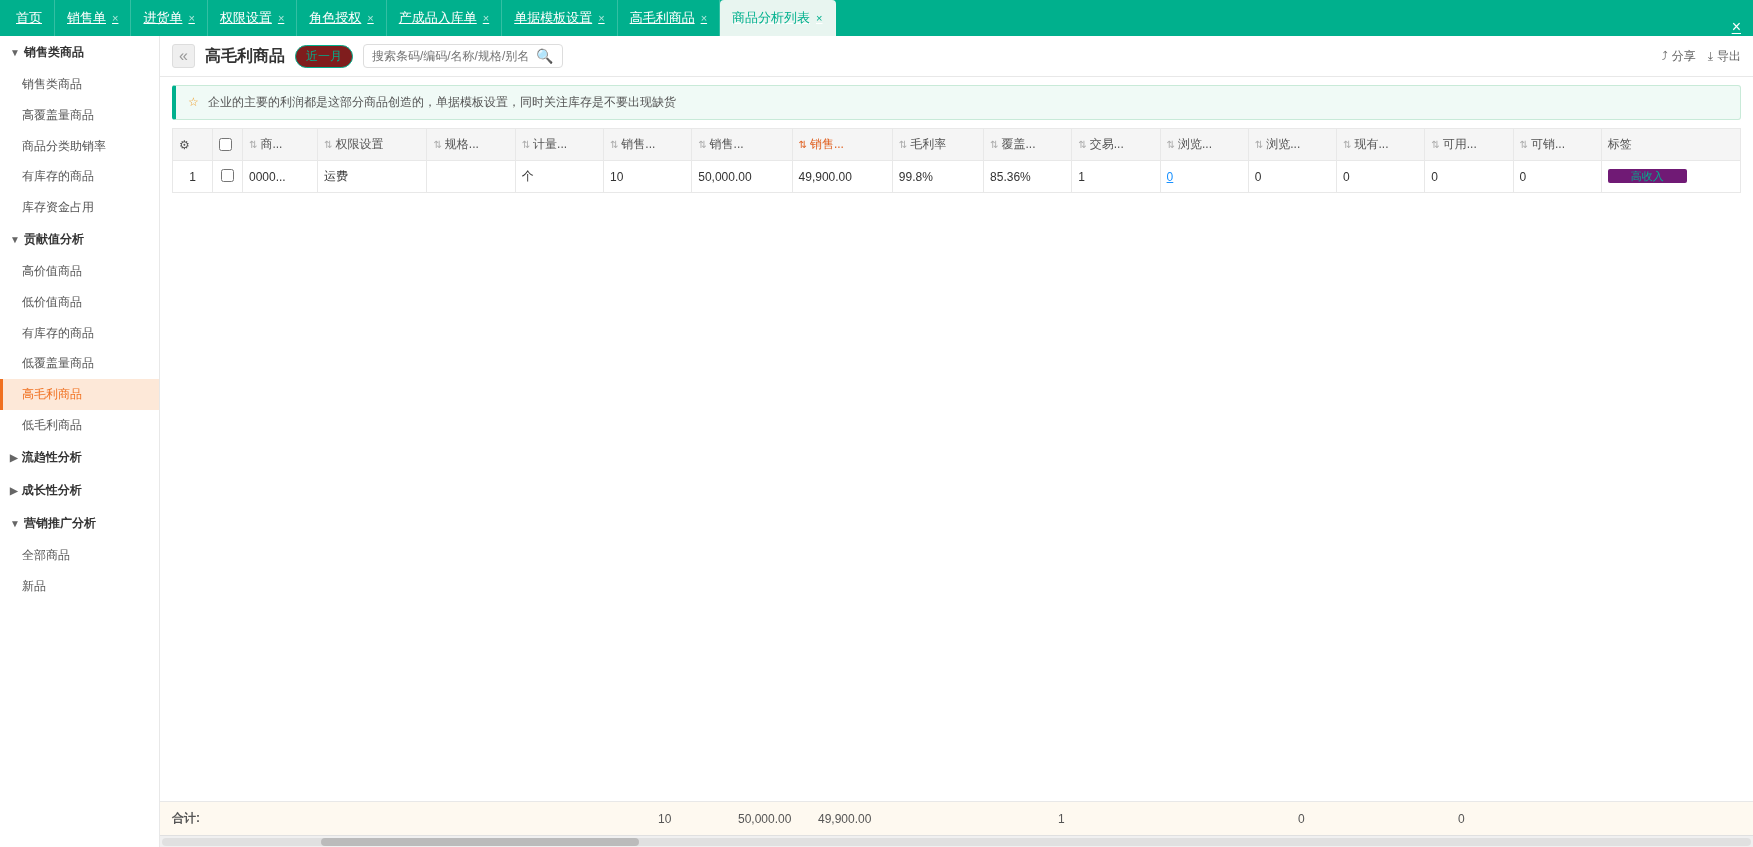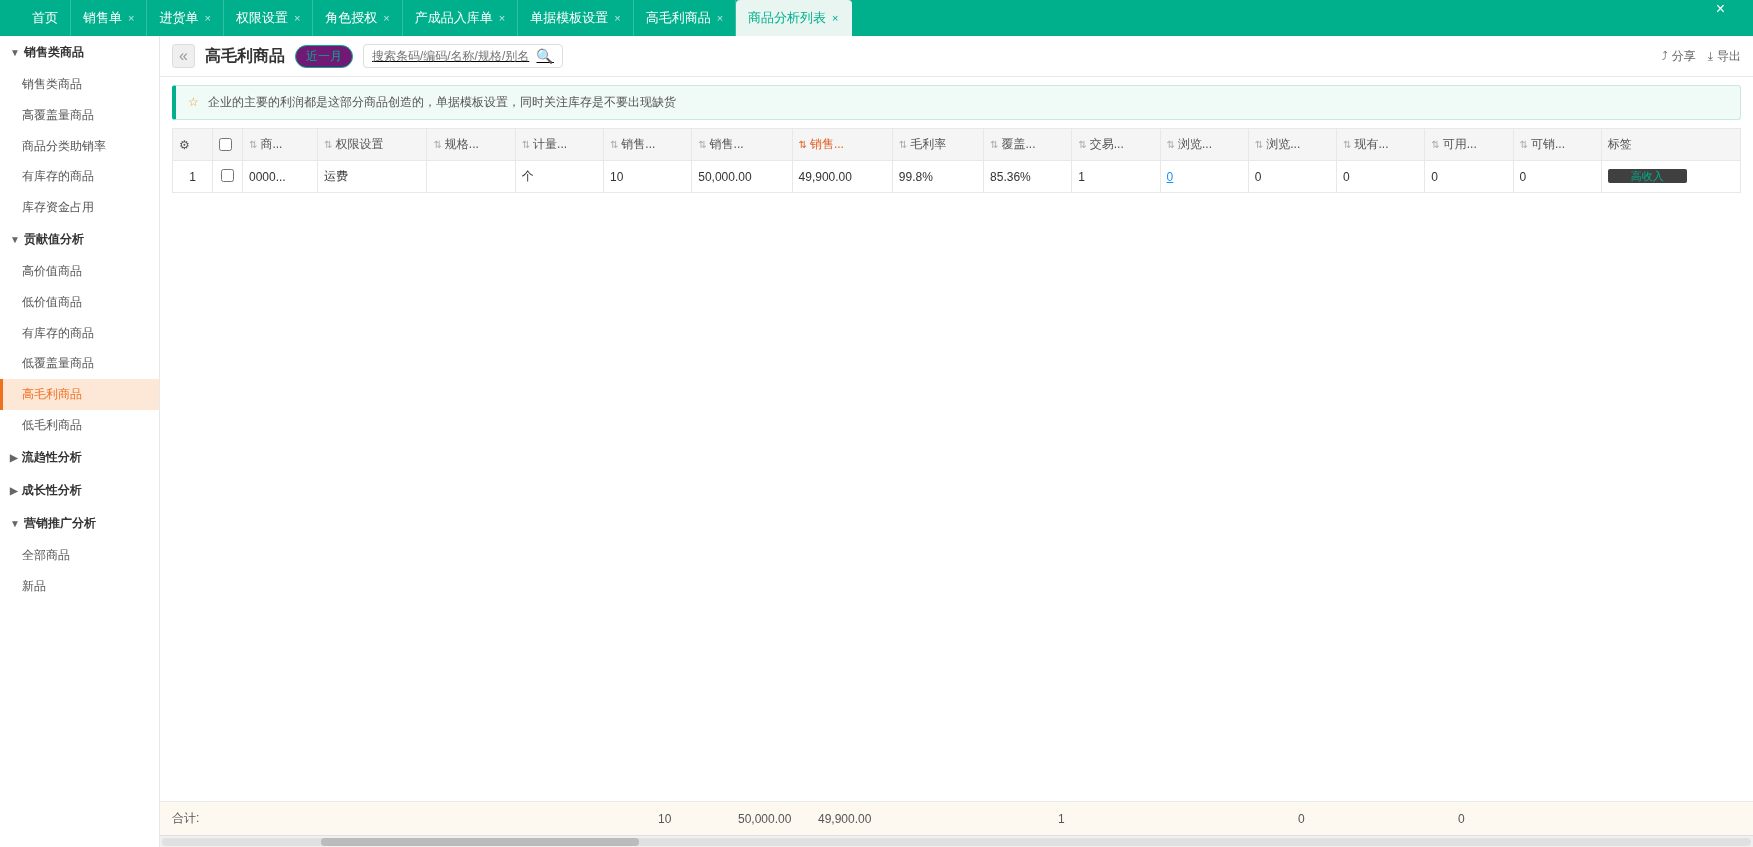--- a/index.html
+++ b/index.html
@@ -1,26 +1,27 @@
 <!DOCTYPE html>
 <html><head>
   <meta charset="utf-8">
   <style>
     * { margin: 0; padding: 0; box-sizing: border-box; }
     body { font-family: 'Microsoft YaHei', Arial, sans-serif; font-size: 12px; background: #f5f5f5; overflow: hidden; width: 1753px; height: 847px; }
 
     
     .tab-bar {
       display: flex;
-      align-items: flex-start;
+      align-items: flex-end;
       background: #00b08d;
       height: 36px;
-      padding: 0 20px;
+      padding: 0 4px;
       color: white;
       flex-shrink: 0;
+      text-decoration: underline;
     }
     .tab-item {
       display: flex;
       align-items: center;
       padding: 0 12px;
       height: 100%;
       cursor: pointer;
       white-space: nowrap;
       font-size: 13px;
       color: white;
@@ -110,34 +111,33 @@
       border-radius: 3px;
     }
     .content-title {
       font-size: 16px;
       font-weight: bold;
       color: #333;
     }
     .time-filter-btn {
       padding: 2px 10px;
       border-radius: 12px;
-      background: #701a75;
+      background: #7f1d1d;
       color: #00b08d;
       font-size: 12px;
       cursor: pointer;
       border: 1px solid #00b08d;
     }
     .search-box {
       display: flex;
       align-items: center;
       border: 1px solid #ddd;
       border-radius: 4px;
       padding: 3px 8px;
       width: 200px;
-      text-decoration: underline;
     }
     .search-box input {
       border: none;
       outline: none;
       font-size: 12px;
       width: 100%;
       background: transparent;
     }
     .search-icon { color: #999; cursor: pointer; font-size: 14px; }
     .header-right {
@@ -199,42 +199,42 @@
     td {
       border: 1px solid #e8e8e8;
       padding: 7px 6px;
       color: #333;
       white-space: nowrap;
     }
     .col-num { width: 40px; text-align: center; }
     .col-check { width: 30px; text-align: center; }
     .col-settings { width: 30px; text-align: center; }
     .tag-high {
-      background: #404040;
+      background: #701a75;
       color: #00b08d;
       padding: 1px 23px;
       border-radius: 2px;
       font-size: 11px;
     }
     .link-blue { color: #1890ff; text-decoration: underline; cursor: pointer; }
 
     
     .footer-summary {
       display: flex;
       align-items: center;
       background: #fef9f0;
       border-top: 1px solid #e8e8e8;
       padding: 8px 12px;
       font-size: 12px;
       color: #555;
       gap: 0;
     }
     .summary-label {
       width: 80px;
-      font-weight: normal;
+      font-weight: bold;
     }
     .summary-cell {
       padding: 0 6px;
       min-width: 80px;
     }
 
     
     .bottom-scrollbar {
       height: 12px;
       background: #f0f0f0;

